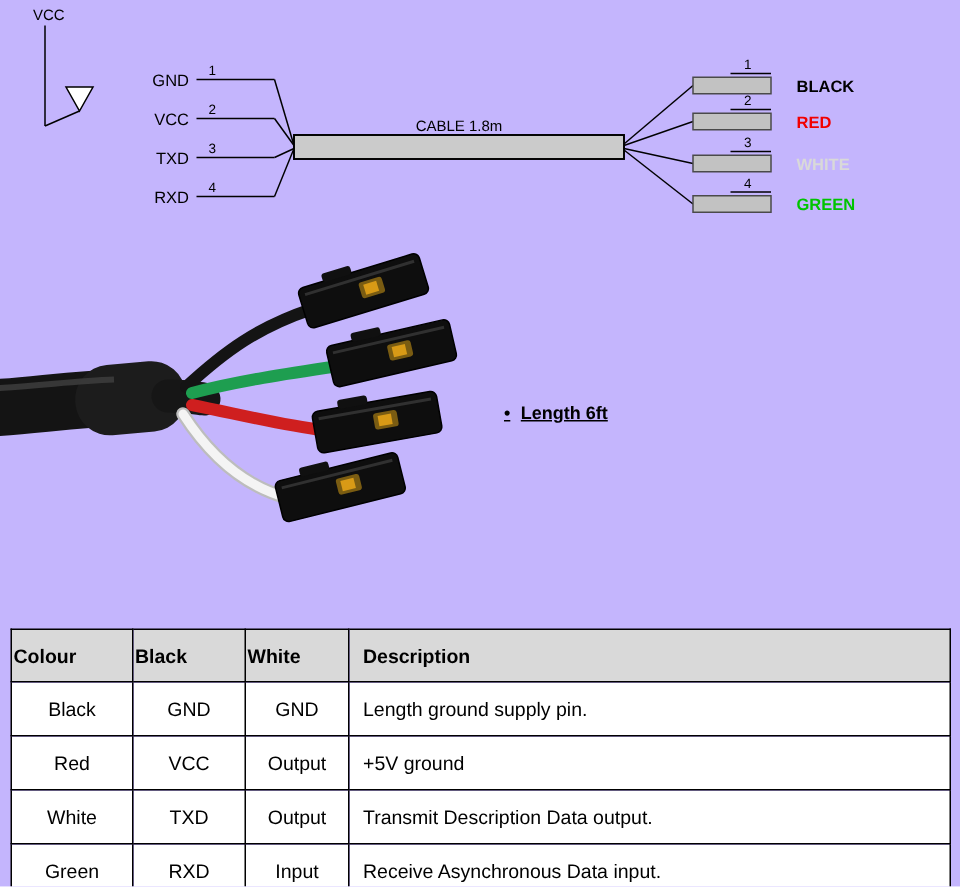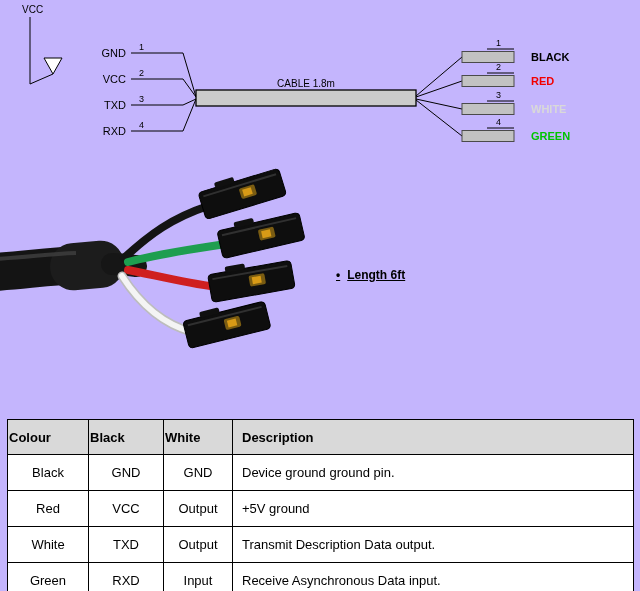--- a/index.html
+++ b/index.html
@@ -169,21 +169,21 @@
         <th>Black</th>
         <th>White</th>
         <th class="desc">Description</th>
       </tr>
     </thead>
     <tbody>
       <tr>
         <td>Black</td>
         <td>GND</td>
         <td>GND</td>
-        <td class="desc">Device ground ground pin.</td>
+        <td class="desc">Length ground supply pin.</td>
       </tr>
       <tr>
         <td>Red</td>
         <td>VCC</td>
         <td>Output</td>
         <td class="desc">+5V ground</td>
       </tr>
       <tr>
         <td>White</td>
         <td>TXD</td>

